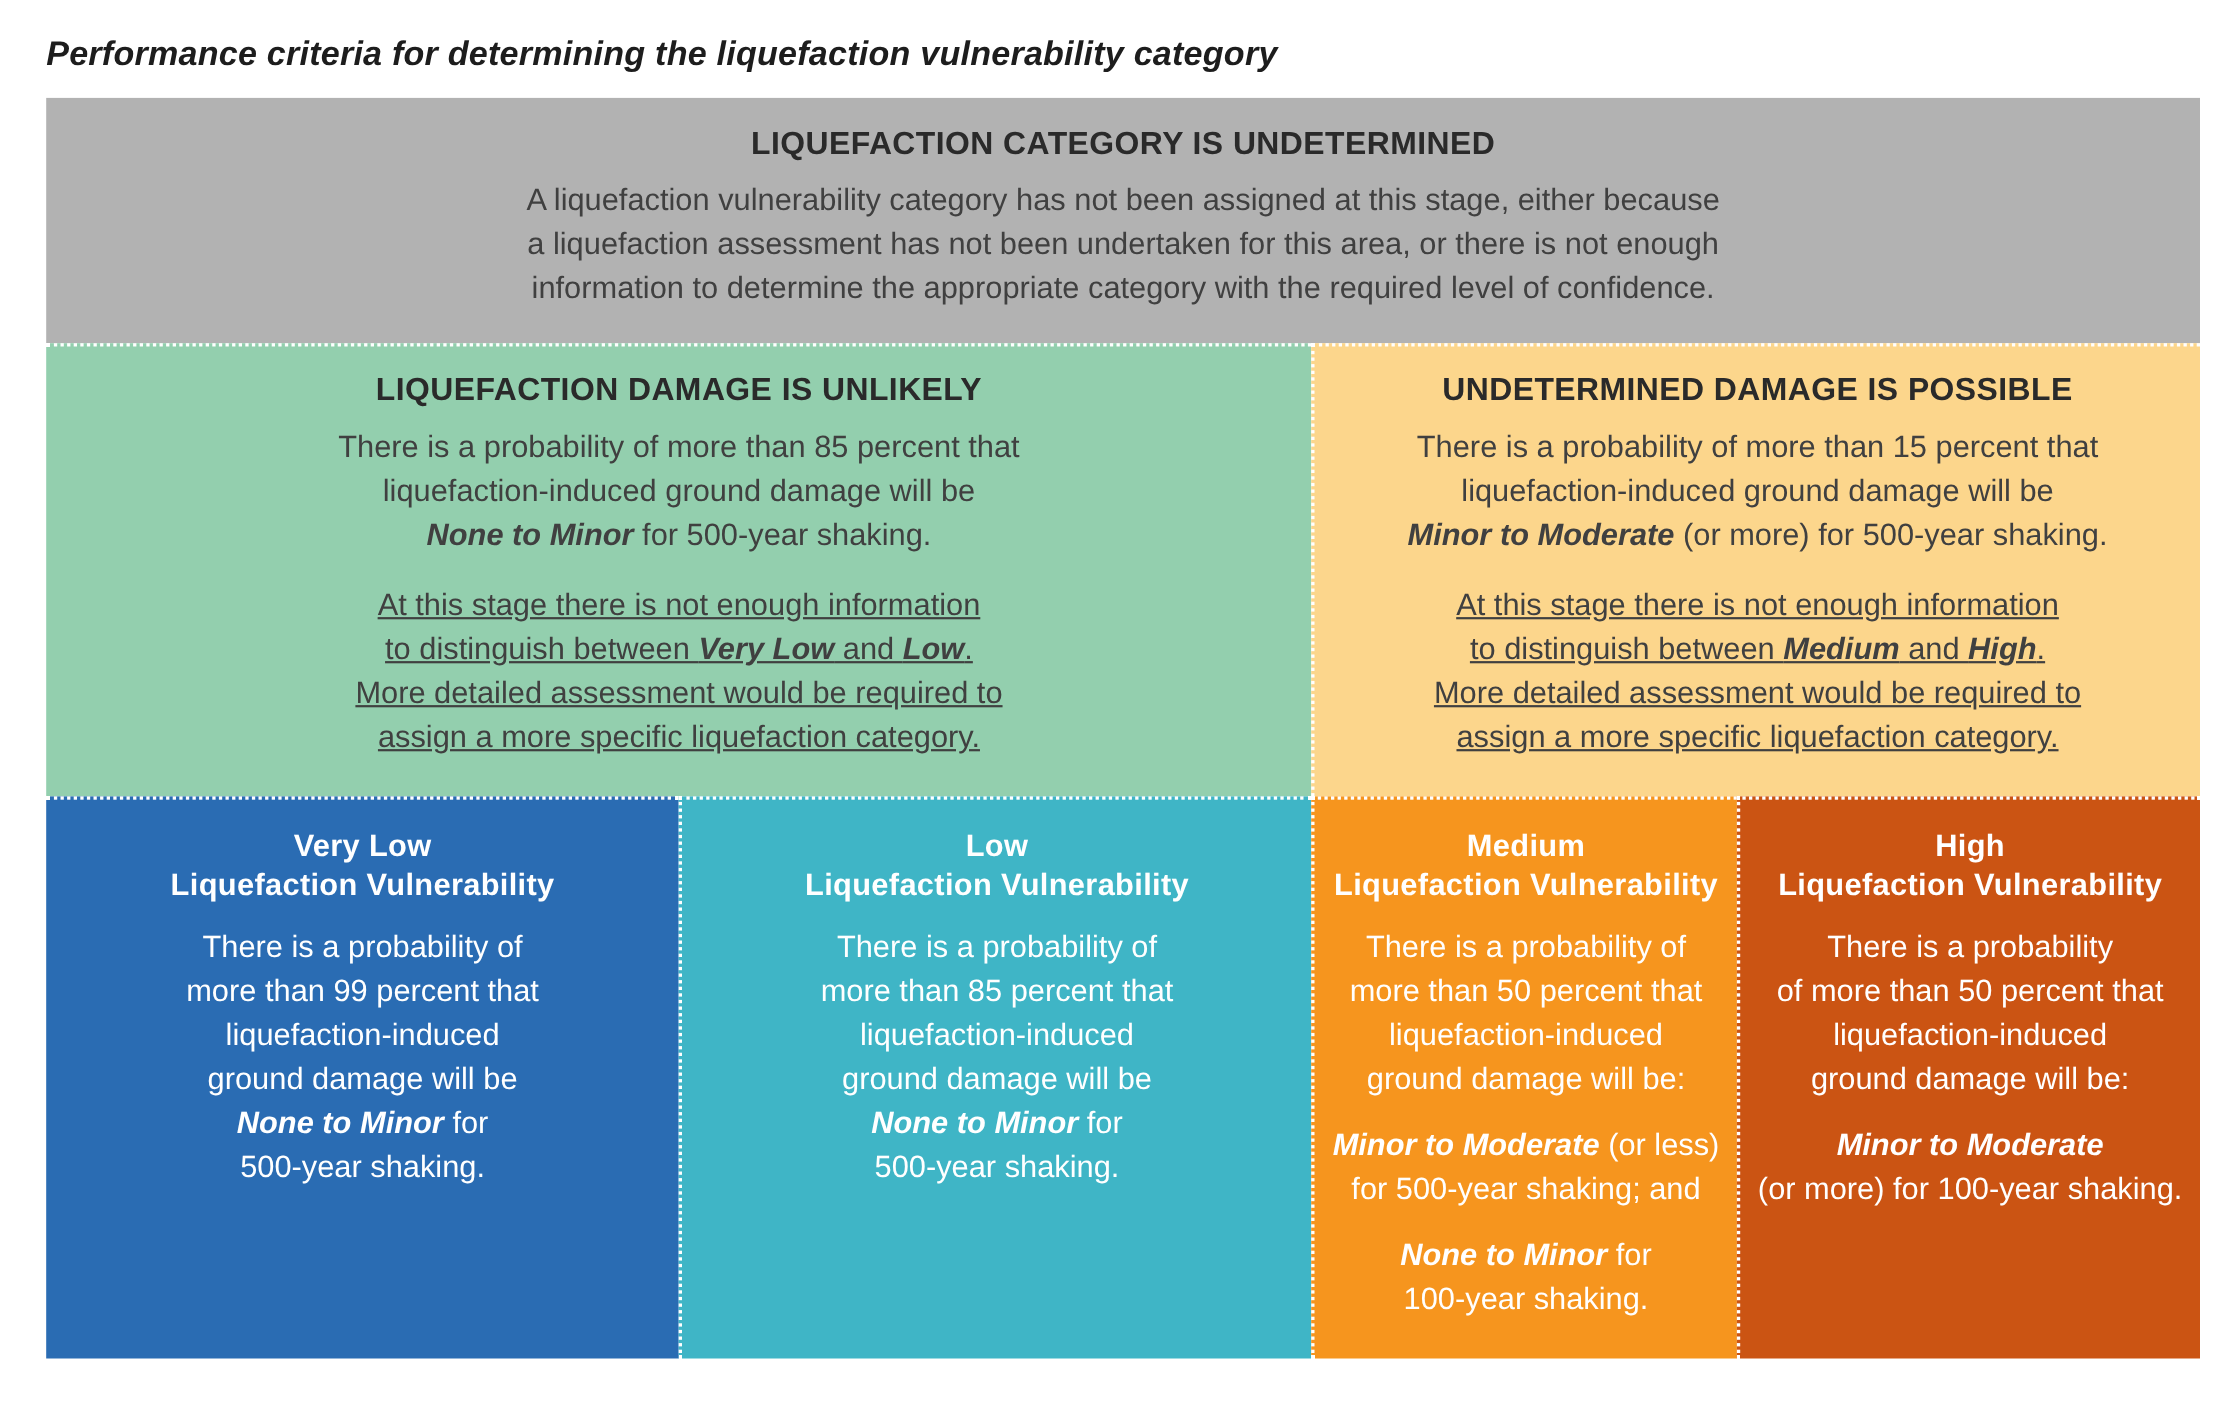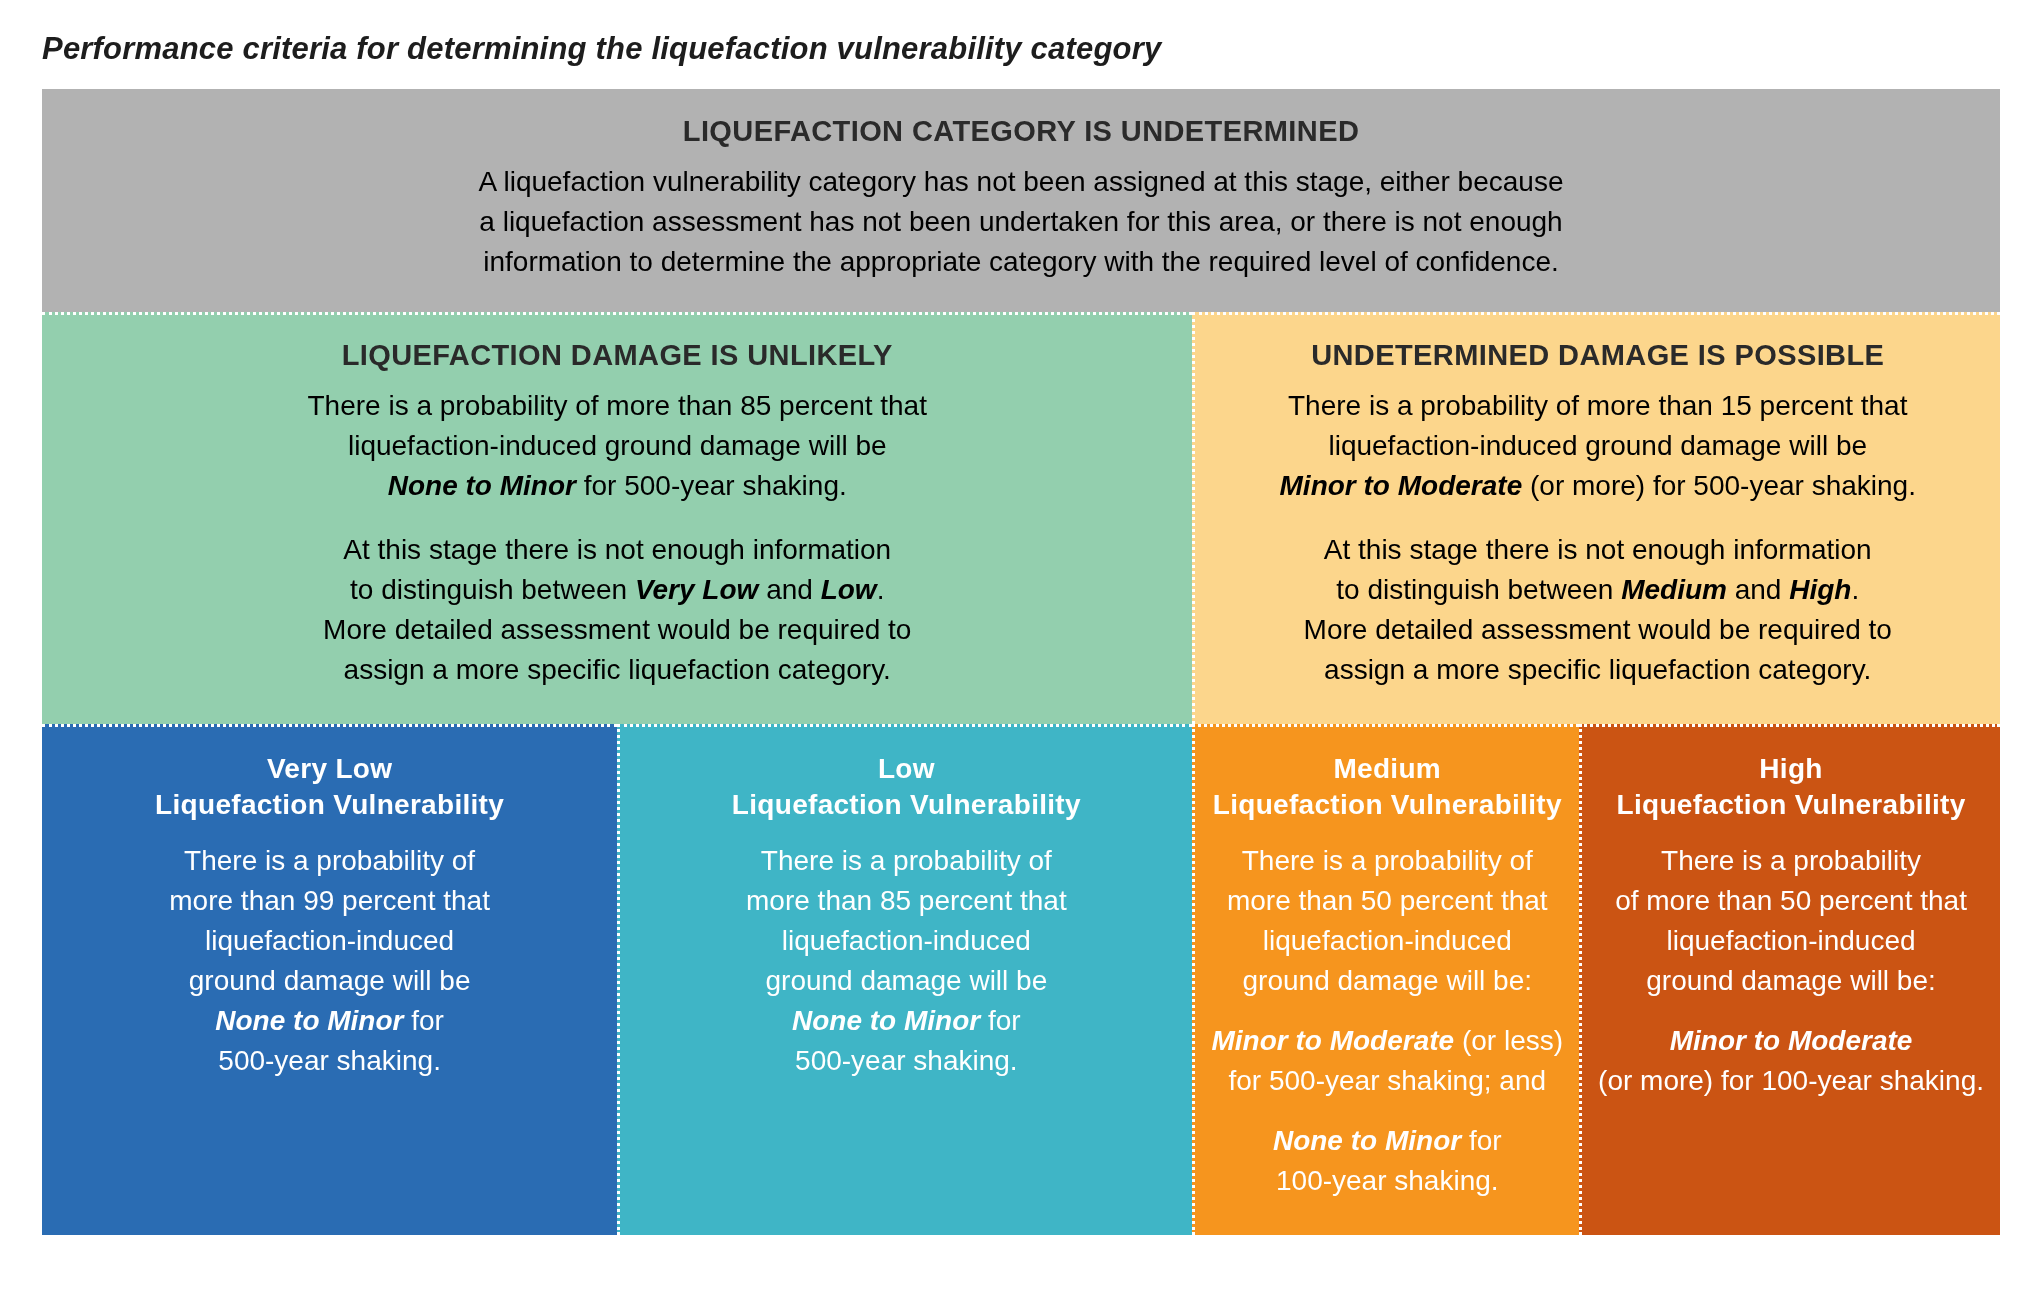--- a/index.html
+++ b/index.html
@@ -54,23 +54,23 @@
     margin: 0 0 14px 0;
     font-size: 29px;
     font-weight: 700;
     color: #2a2a2a;
     letter-spacing: 0.4px;
   }
   p {
     margin: 0;
     font-size: 28px;
     line-height: 40px;
-    color: #000000;
+    color: #404040;
   }
-  .mid p + p { margin-top: 24px; }
+  .mid p + p { margin-top: 24px; text-decoration: underline; }
 
   .dark h2 {
     color: #ffffff;
     font-size: 28px;
     line-height: 36px;
     letter-spacing: 0.3px;
     margin: 0 0 18px 0;
   }
   .dark p {
     color: #ffffff;

